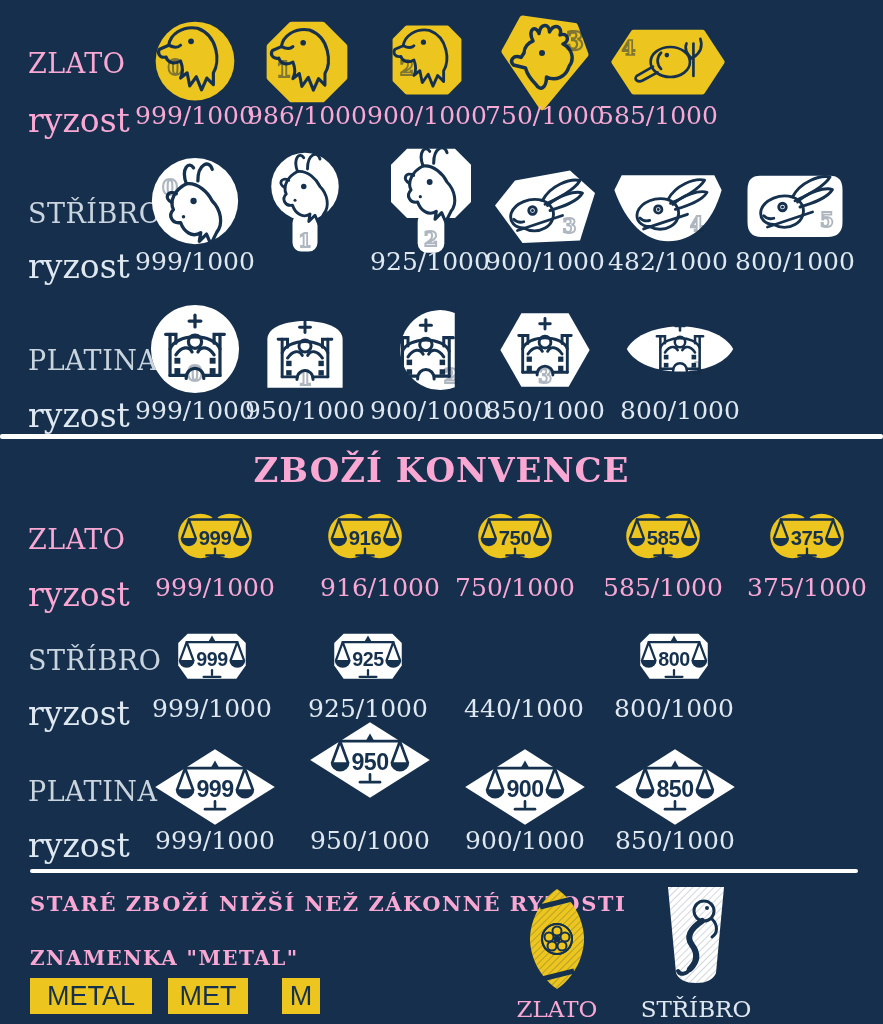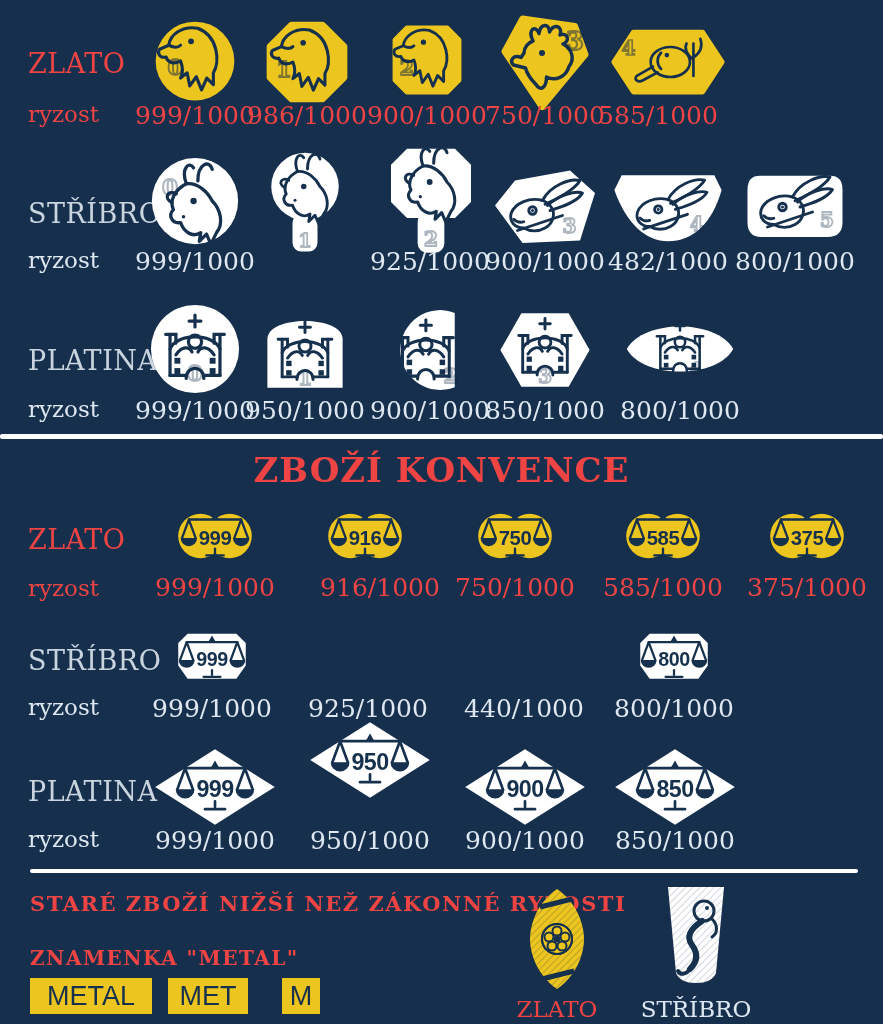--- a/index.html
+++ b/index.html
@@ -1,20 +1,20 @@
 <!DOCTYPE html>
 <html><head>
 <meta charset="utf-8">
 <style>
   html,body{margin:0;padding:0;background:#0d2036;}
   .canvas{position:relative;width:883px;height:1024px;background:#152F4C;overflow:hidden;
           font-family:"DejaVu Serif",serif;}
   .lbl{position:absolute;font-size:27px;letter-spacing:.5px;white-space:nowrap;}
-  .lbl-sm{position:absolute;font-size:23px;white-space:nowrap;}
-  .gold{color:#ef4444;}
+  .lbl-sm{position:absolute;font-size:33px;white-space:nowrap;}
+  .gold{color:#f9a8d4;}
   .silv{color:#C9D4DE;}
   .whitey{color:#DFE8F0;}
   .v{position:absolute;width:136px;margin-left:-68px;text-align:center;font-size:25px;white-space:nowrap;}
   .mark{position:absolute;}
   .mark svg{width:100%;height:100%;display:block;overflow:visible;}
   .ink{color:#15314E;}
   .ghost{fill:none;stroke-width:1.5;font-family:"DejaVu Serif",serif;font-weight:bold;}
   .ghost-gold{stroke:rgba(18,42,68,.5);}
   .ghost-white{stroke:rgba(18,42,68,.34);}
   .conv-num{font-family:"Liberation Sans",sans-serif;font-weight:bold;font-size:21px;
@@ -304,20 +304,27 @@
   <div class="lbl silv" style="left:28px;top:645px">STŘÍBRO</div>
   <div class="lbl-sm whitey" style="left:28px;top:694px">ryzost</div>
 
   <div class="mark" style="left:164px;top:628px;width:96px;height:60px">
     <svg viewBox="0 0 80 64">
         <path d="M14,6 H66 L76,16 V40 L66,54 H14 L4,40 V16 Z" fill="#FFFFFF"></path>
       <use href="#sym-scales" class="ink"></use>
       <text class="conv-num on-white" x="40" y="41" text-anchor="middle">999</text>
       </svg>
   </div>
+  <div class="mark" style="left:320px;top:628px;width:96px;height:60px">
+    <svg viewBox="0 0 80 64">
+        <path d="M14,6 H66 L76,16 V40 L66,54 H14 L4,40 V16 Z" fill="#FFFFFF"></path>
+      <use href="#sym-scales" class="ink"></use>
+      <text class="conv-num on-white" x="40" y="41" text-anchor="middle">925</text>
+      </svg>
+  </div>
   <div class="mark" style="left:626px;top:628px;width:96px;height:60px">
     <svg viewBox="0 0 80 64">
         <path d="M14,6 H66 L76,16 V40 L66,54 H14 L4,40 V16 Z" fill="#FFFFFF"></path>
       <use href="#sym-scales" class="ink"></use>
       <text class="conv-num on-white" x="40" y="41" text-anchor="middle">800</text>
       </svg>
   </div>
 
   <div class="v whitey" style="left:212px;top:694px">999/1000</div>
   <div class="v whitey" style="left:368px;top:694px">925/1000</div>

